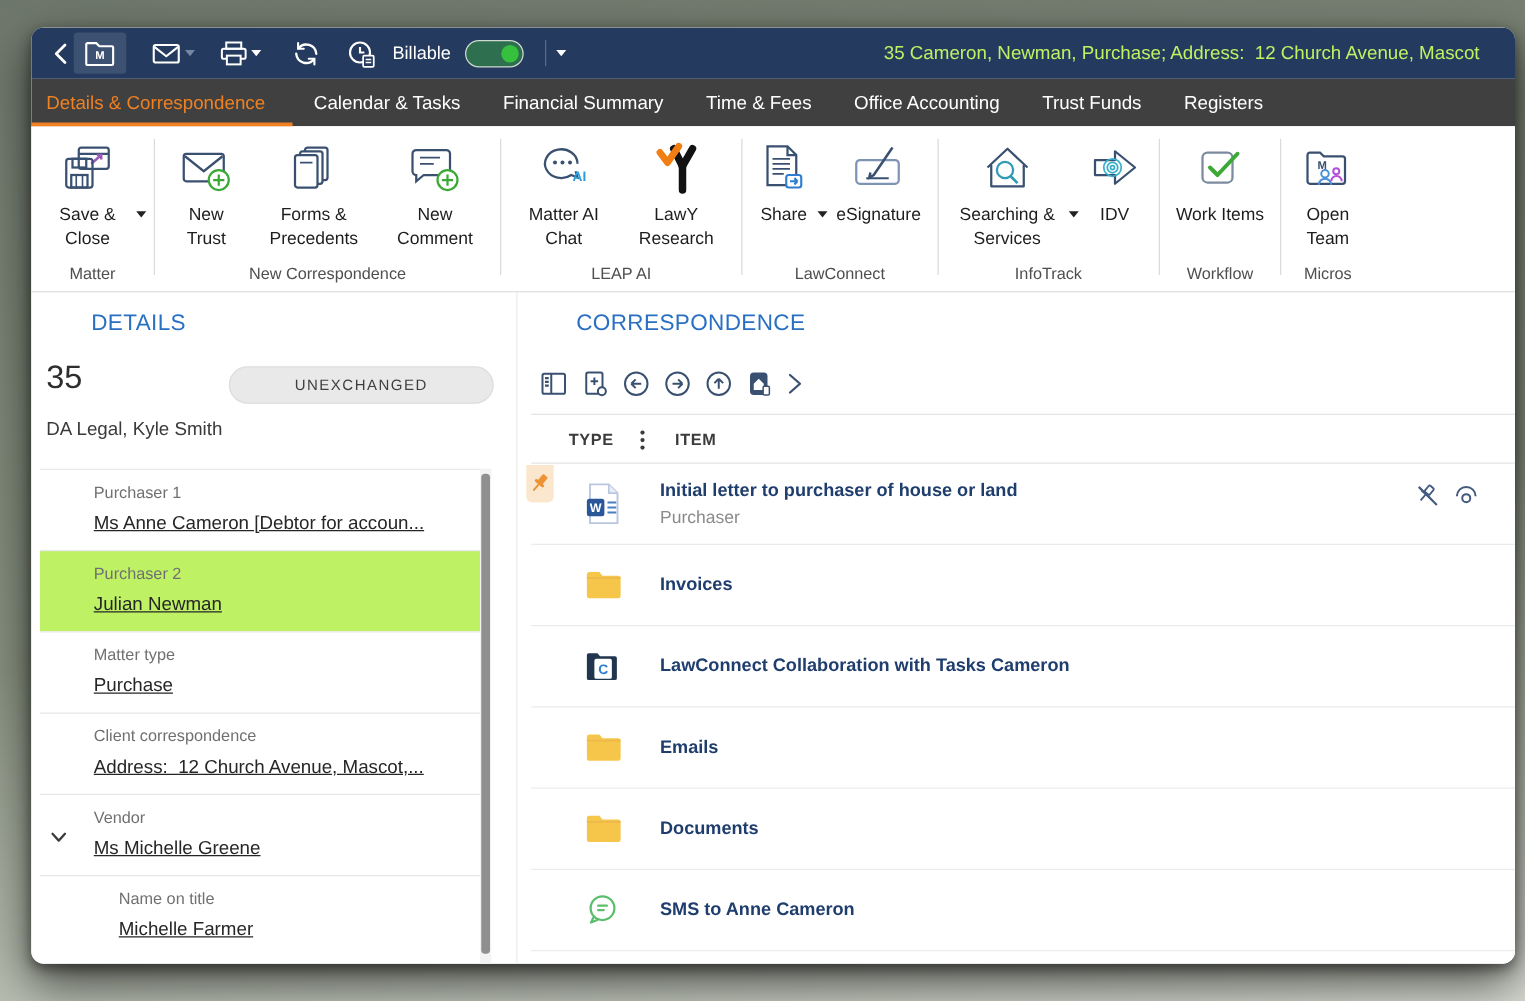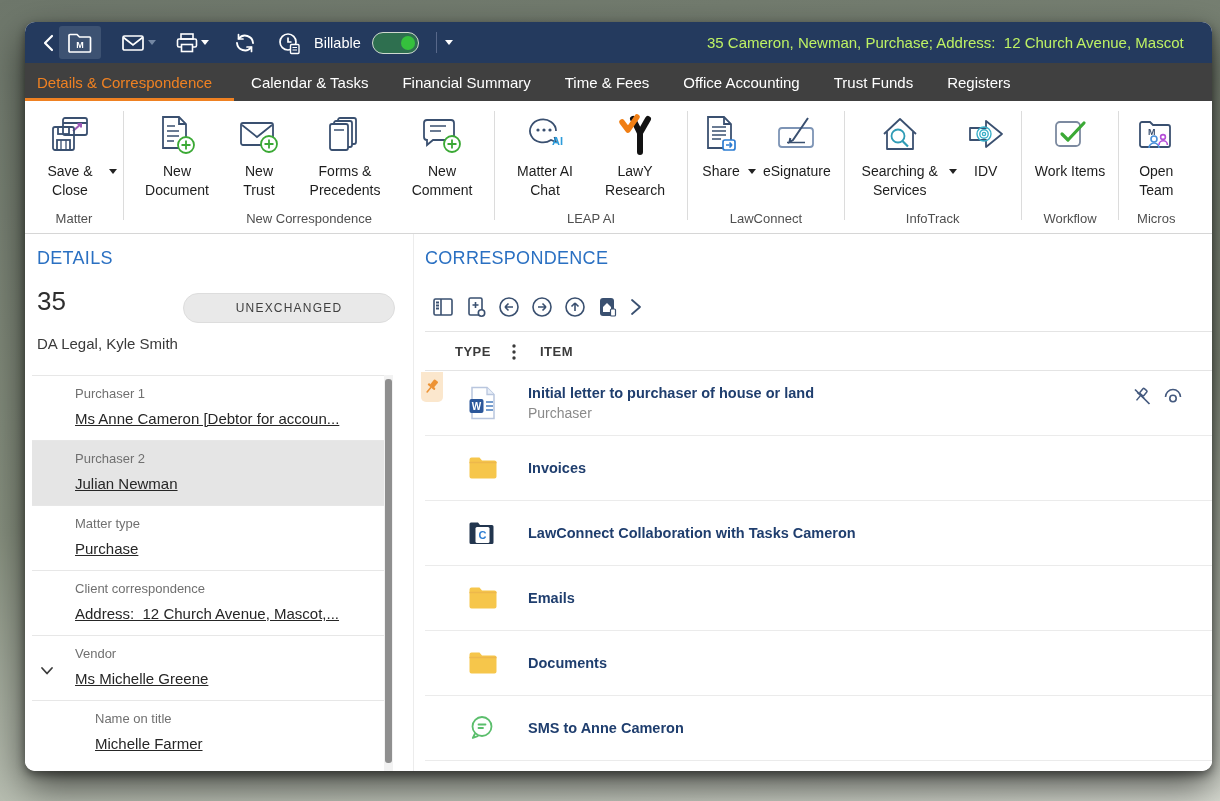--- a/index.html
+++ b/index.html
@@ -47,33 +47,33 @@
   .rgroup-label { text-align:center; font-size:13px; color:#4f4f4f; padding-bottom:7px; white-space:nowrap; }
   .rsep { width:1px; background:#dcdcdc; margin:10px 0 13px; }
   .rbtn { display:flex; flex-direction:column; align-items:center; padding:0 7px; cursor:pointer; }
   .ricon { height:52px; display:flex; align-items:center; justify-content:center; }
   .rlabel { font-size:14px; color:#1d1d1d; text-align:center; line-height:19px; }
   .rcaret { margin-top:64px; cursor:pointer; }
   .rcaret .caret-down { border-top-color:#222; }
 
   
   .content { position:relative; height:537px; background:#fff; }
-  .panel-heading { font-size:18px; color:#2A70C2; letter-spacing:.3px; }
+  .panel-heading { font-size:18px; color:#2A70C2; letter-spacing:.3px;margin-left:36px; }
 
   
   .details-panel { position:absolute; left:0; top:0; width:368px; height:537px; }
   .details-panel .panel-heading { position:absolute; left:12px; top:14px; }
   .matter-number { position:absolute; left:12px; top:52px; font-size:26px; color:#2e2e2e; }
   .status-badge { position:absolute; left:158px; top:59px; width:212px; height:30px; border-radius:15px;
     background:#e9e9e9; border:1px solid #ddd; color:#3f3f3f; font-size:12px; letter-spacing:1.2px;
     display:flex; align-items:center; justify-content:center; }
   .staff { position:absolute; left:12px; top:101px; font-size:15px; color:#3a3a3a; }
   .fields { position:absolute; left:7px; top:141px; width:353px; }
   .field { position:relative; height:65px; border-top:1px solid #e7e7e7; cursor:pointer; }
-  .field.hl { background:#e5e5e5;text-align:center; }
+  .field.hl { background:#bef264;text-align:center; }
   .f-label { position:absolute; left:43px; top:10px; font-size:13px; color:#707070; white-space:pre; }
   .f-value { position:absolute; left:43px; top:34px; font-size:15px; color:#262626; white-space:pre;text-decoration:underline; }
   .field.indent .f-label, .field.indent .f-value { left:63px; }
   .f-chevron { position:absolute; left:8px; top:26px; }
   .dscroll { position:absolute; left:359px; top:141px; width:9px; height:396px; background:#f2f2f2; }
   .dthumb { position:absolute; left:1px; top:4px; width:7px; height:384px; background:#8f8f8f; border-radius:3px; }
   .panel-divider { position:absolute; left:388px; top:0; width:1px; height:537px; background:#ececec; }
 
   
   .corr-panel { position:absolute; left:400px; top:0; right:0; height:537px; }
@@ -191,32 +191,20 @@
       </div>
       <div class="rgroup-label">Matter</div>
     </div>
 
     <div class="rsep"></div>
 
     <div class="rgroup">
       <div class="rbuttons">
         <div class="rbtn">
           <div class="ricon">
-            <svg width="42" height="44" viewBox="0 0 42 44" fill="none" stroke="#3A5070" stroke-width="1.8">
-                <path d="M7 3 h16 l7 7 v24 H7 z"></path>
-                <path d="M23 3 v7 h7"></path>
-                <path d="M11 12 h8 M11 17 h12 M11 22 h12 M11 27 h7" stroke-width="1.4"></path>
-                <circle cx="30" cy="31" r="8" fill="#fff" stroke="#3BA935"></circle>
-                <path d="M30 26.5 v9 M25.5 31 h9" stroke="#3BA935"></path>
-              </svg>
-          </div>
-          <div class="rlabel" style="max-width:80px">New Document</div>
-        </div>
-        <div class="rbtn">
-          <div class="ricon">
             <svg width="44" height="44" viewBox="0 0 44 44" fill="none" stroke="#3A5070" stroke-width="1.8">
                 <rect x="4" y="9" width="32" height="22" rx="2"></rect>
                 <path d="M5 11 L20 23 L35 11"></path>
                 <circle cx="32" cy="30" r="8" fill="#fff" stroke="#3BA935"></circle>
                 <path d="M32 25.5 v9 M27.5 30 h9" stroke="#3BA935"></path>
               </svg>
           </div>
           <div class="rlabel" style="max-width:56px">New Trust</div>
         </div>
         <div class="rbtn">

